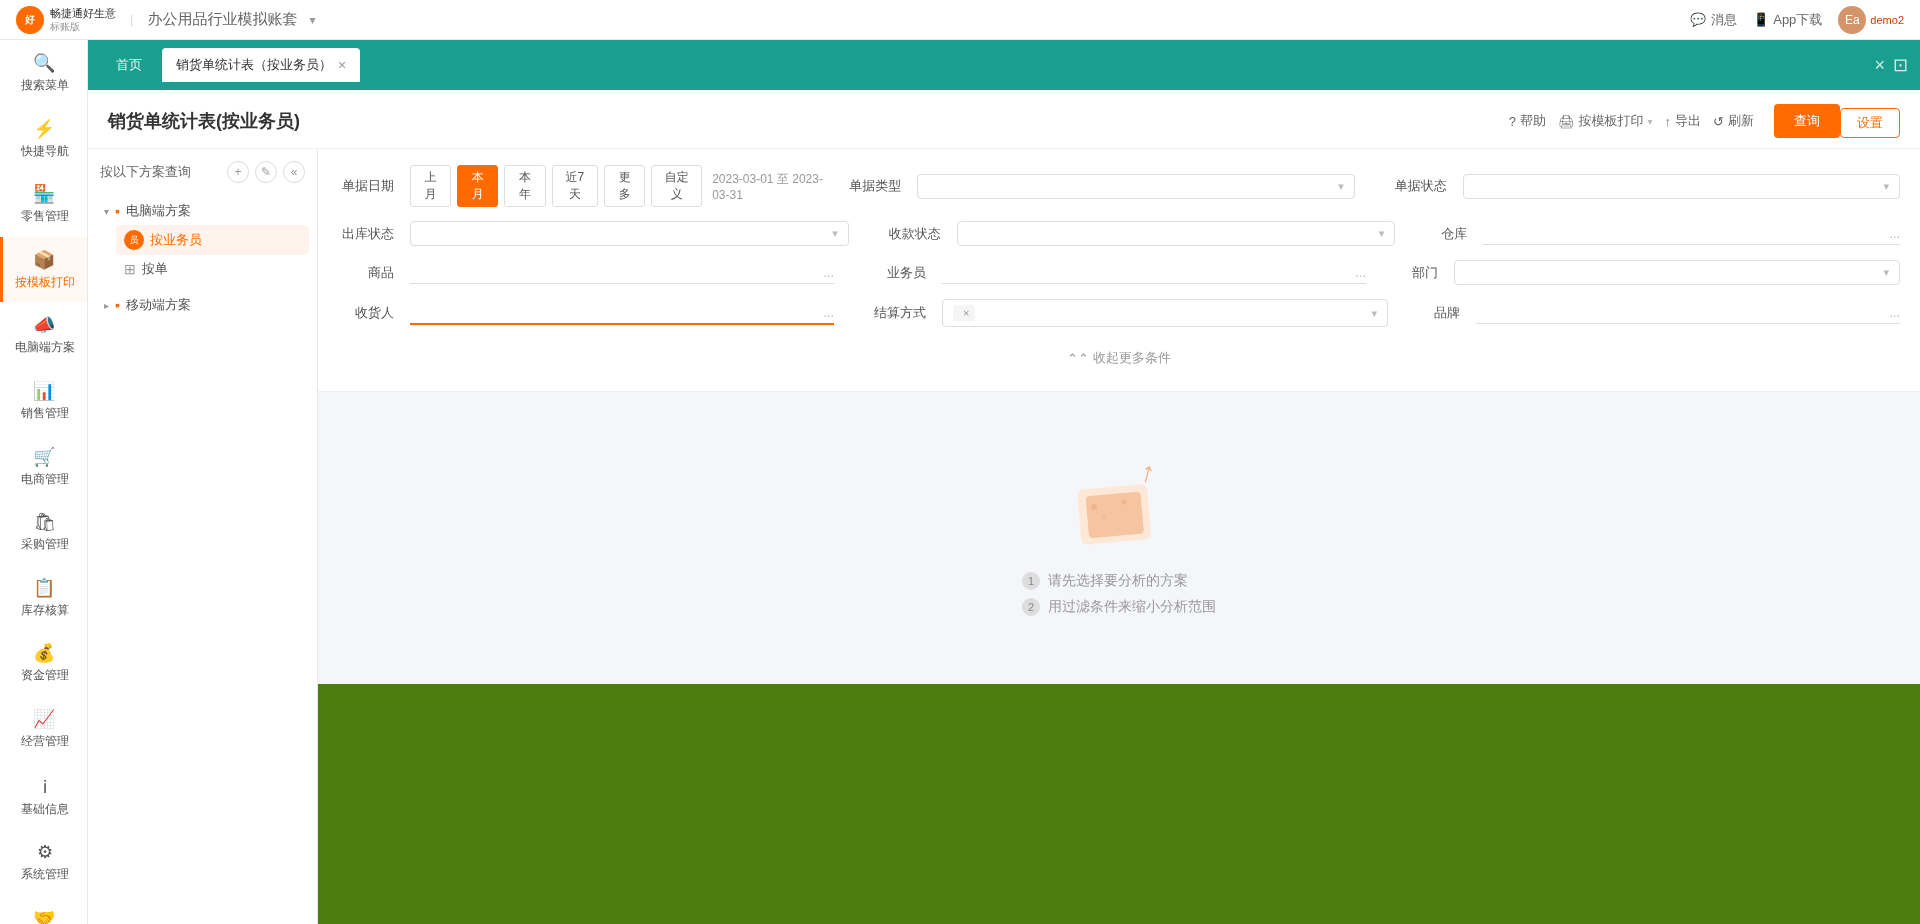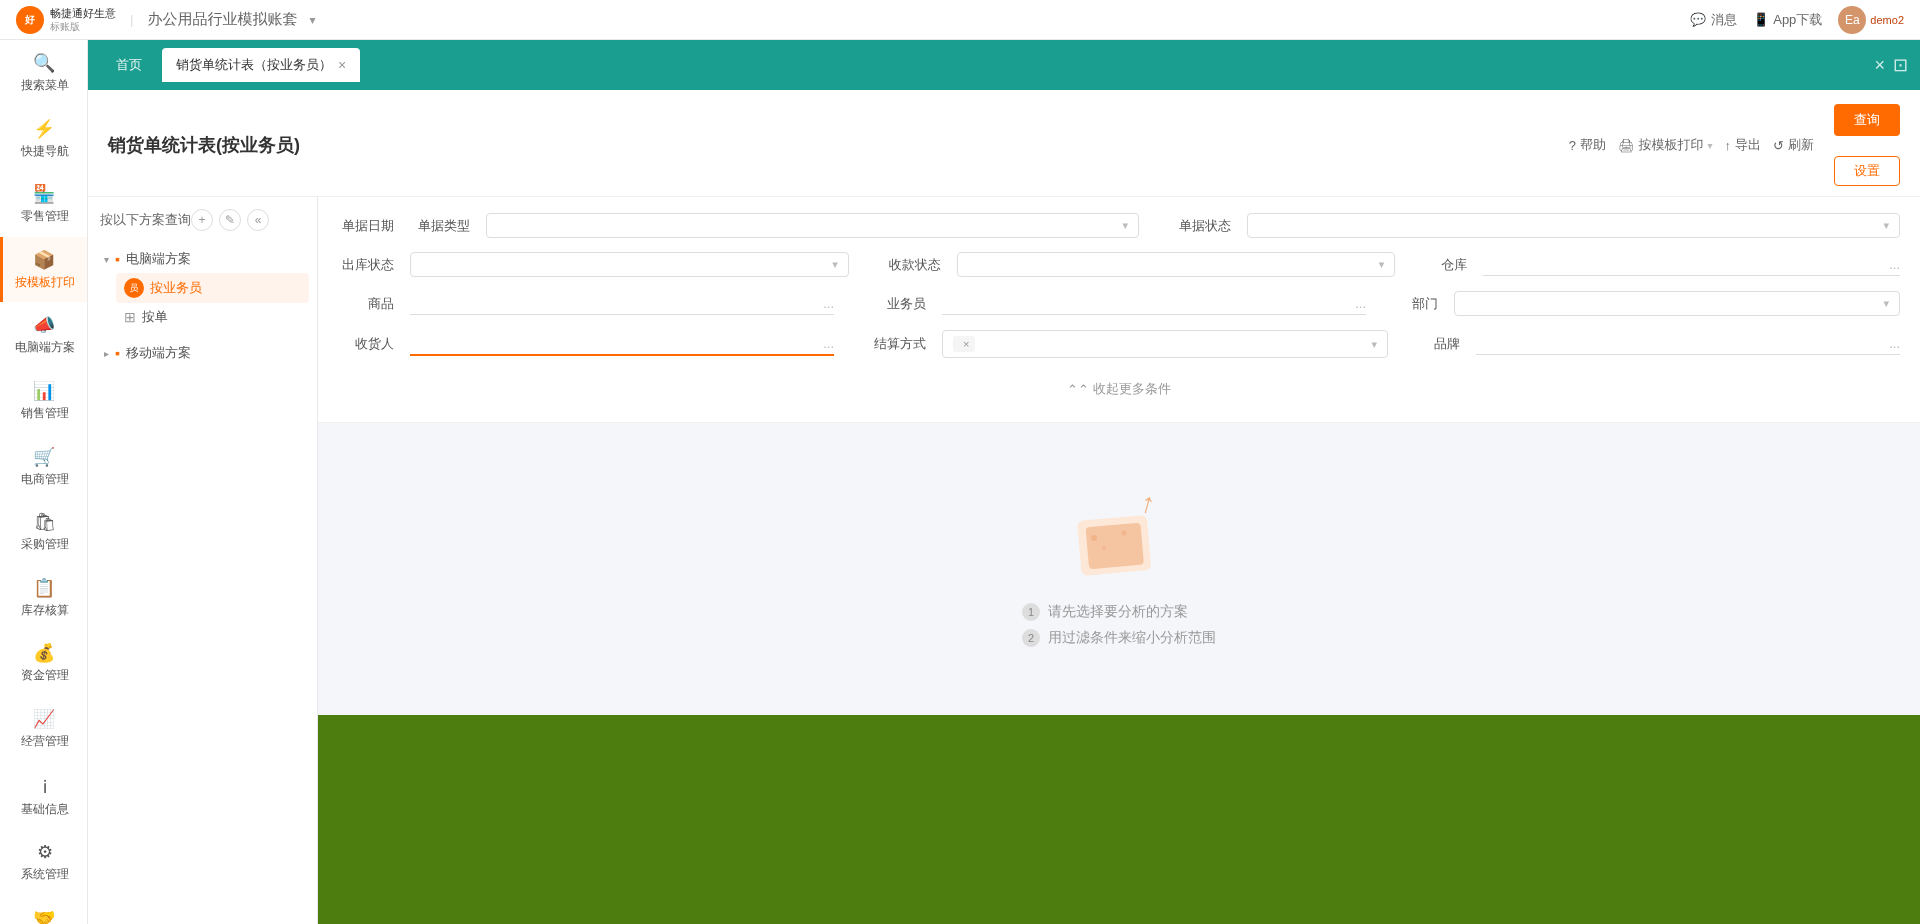--- a/index.html
+++ b/index.html
@@ -119,20 +119,21 @@
       width: 230px;
       background: #fff;
       border-right: 1px solid #e8e8e8;
       padding: 12px 8px;
       flex-shrink: 0;
       overflow-y: auto;
     }
     .left-panel-header {
       display: flex;
       align-items: center;
+      justify-content: space-between;
       margin-bottom: 10px;
       padding: 0 4px;
     }
     .left-panel-title { font-size: 13px; color: #666; }
     .left-panel-actions { display: flex; gap: 6px; }
     .left-panel-action { width: 22px; height: 22px; border-radius: 50%; border: 1px solid #ddd; display: flex; align-items: center; justify-content: center; cursor: pointer; color: #999; font-size: 12px; }
 
     
     .tree-node { padding: 4px 0; }
     .tree-node-label {
@@ -240,21 +241,21 @@
       height: 18px;
       border-radius: 50%;
       background: #ddd;
       color: #888;
       font-size: 11px;
       display: flex;
       align-items: center;
       justify-content: center;
       flex-shrink: 0;
     }
-    .action-btn-group { display: flex; flex-direction: column; gap: 16px; margin-left: 8px; }
+    .action-btn-group { display: flex; flex-direction: row; gap: 0; margin-left: 8px; }
   </style>
 </head>
 <body>
 
 <div class="top-header">
   <div class="top-header-left">
     <div class="logo-area">
       <div class="logo-icon">好</div>
       <div class="logo-text">
         <div>畅捷通好生意</div>
@@ -435,20 +436,29 @@
             </div>
           </div>
         </div>
 
         <div class="right-panel">
 
           <div class="filter-section">
 
             <div class="filter-row">
               <span class="filter-label">单据日期</span>
+              <div class="date-filter">
+                <button class="date-btn">上月</button>
+                <button class="date-btn active">本月</button>
+                <button class="date-btn">本年</button>
+                <button class="date-btn">近7天</button>
+                <button class="date-btn">更多</button>
+                <button class="date-btn">自定义</button>
+                <span class="date-range">2023-03-01 至 2023-03-31</span>
+              </div>
               <span class="filter-label" style="width:60px;">单据类型</span>
               <div class="filter-select" style="width:320px;">
                 <span></span>
                 <span class="arrow">▾</span>
               </div>
               <span class="filter-label" style="width:60px;margin-left:16px;">单据状态</span>
               <div class="filter-select" style="width:300px;">
                 <span></span>
                 <span class="arrow">▾</span>
               </div>

